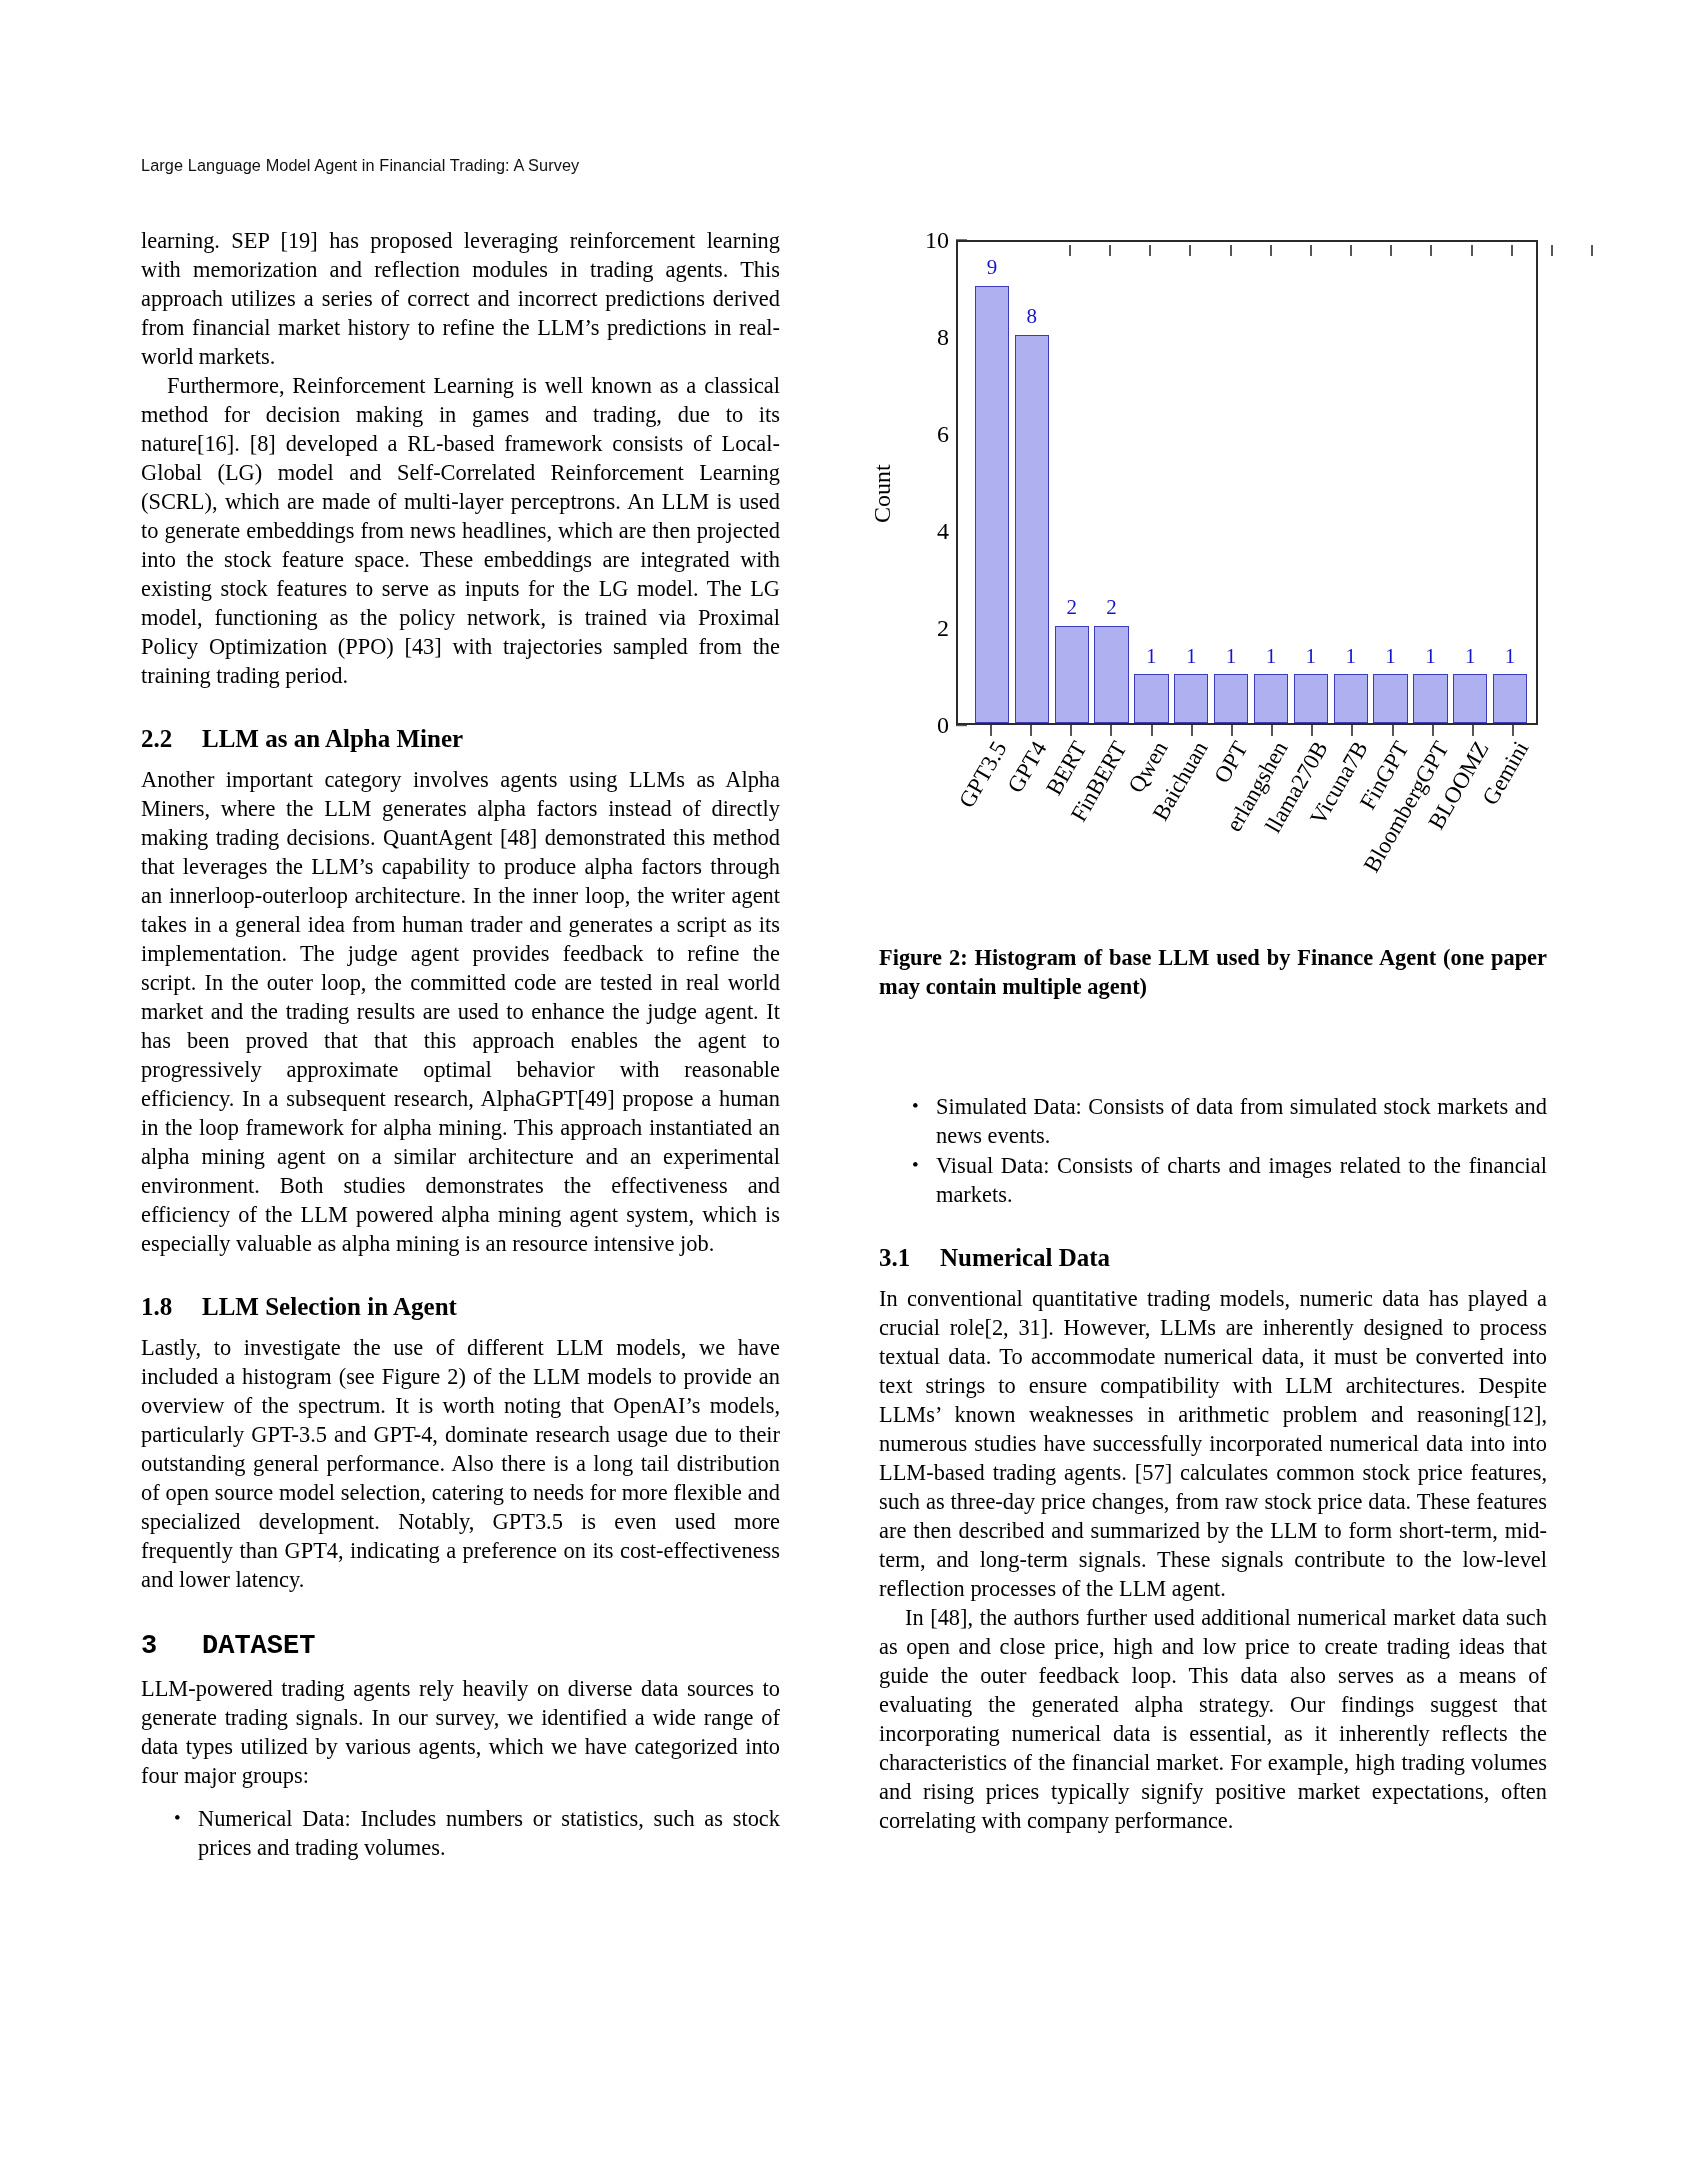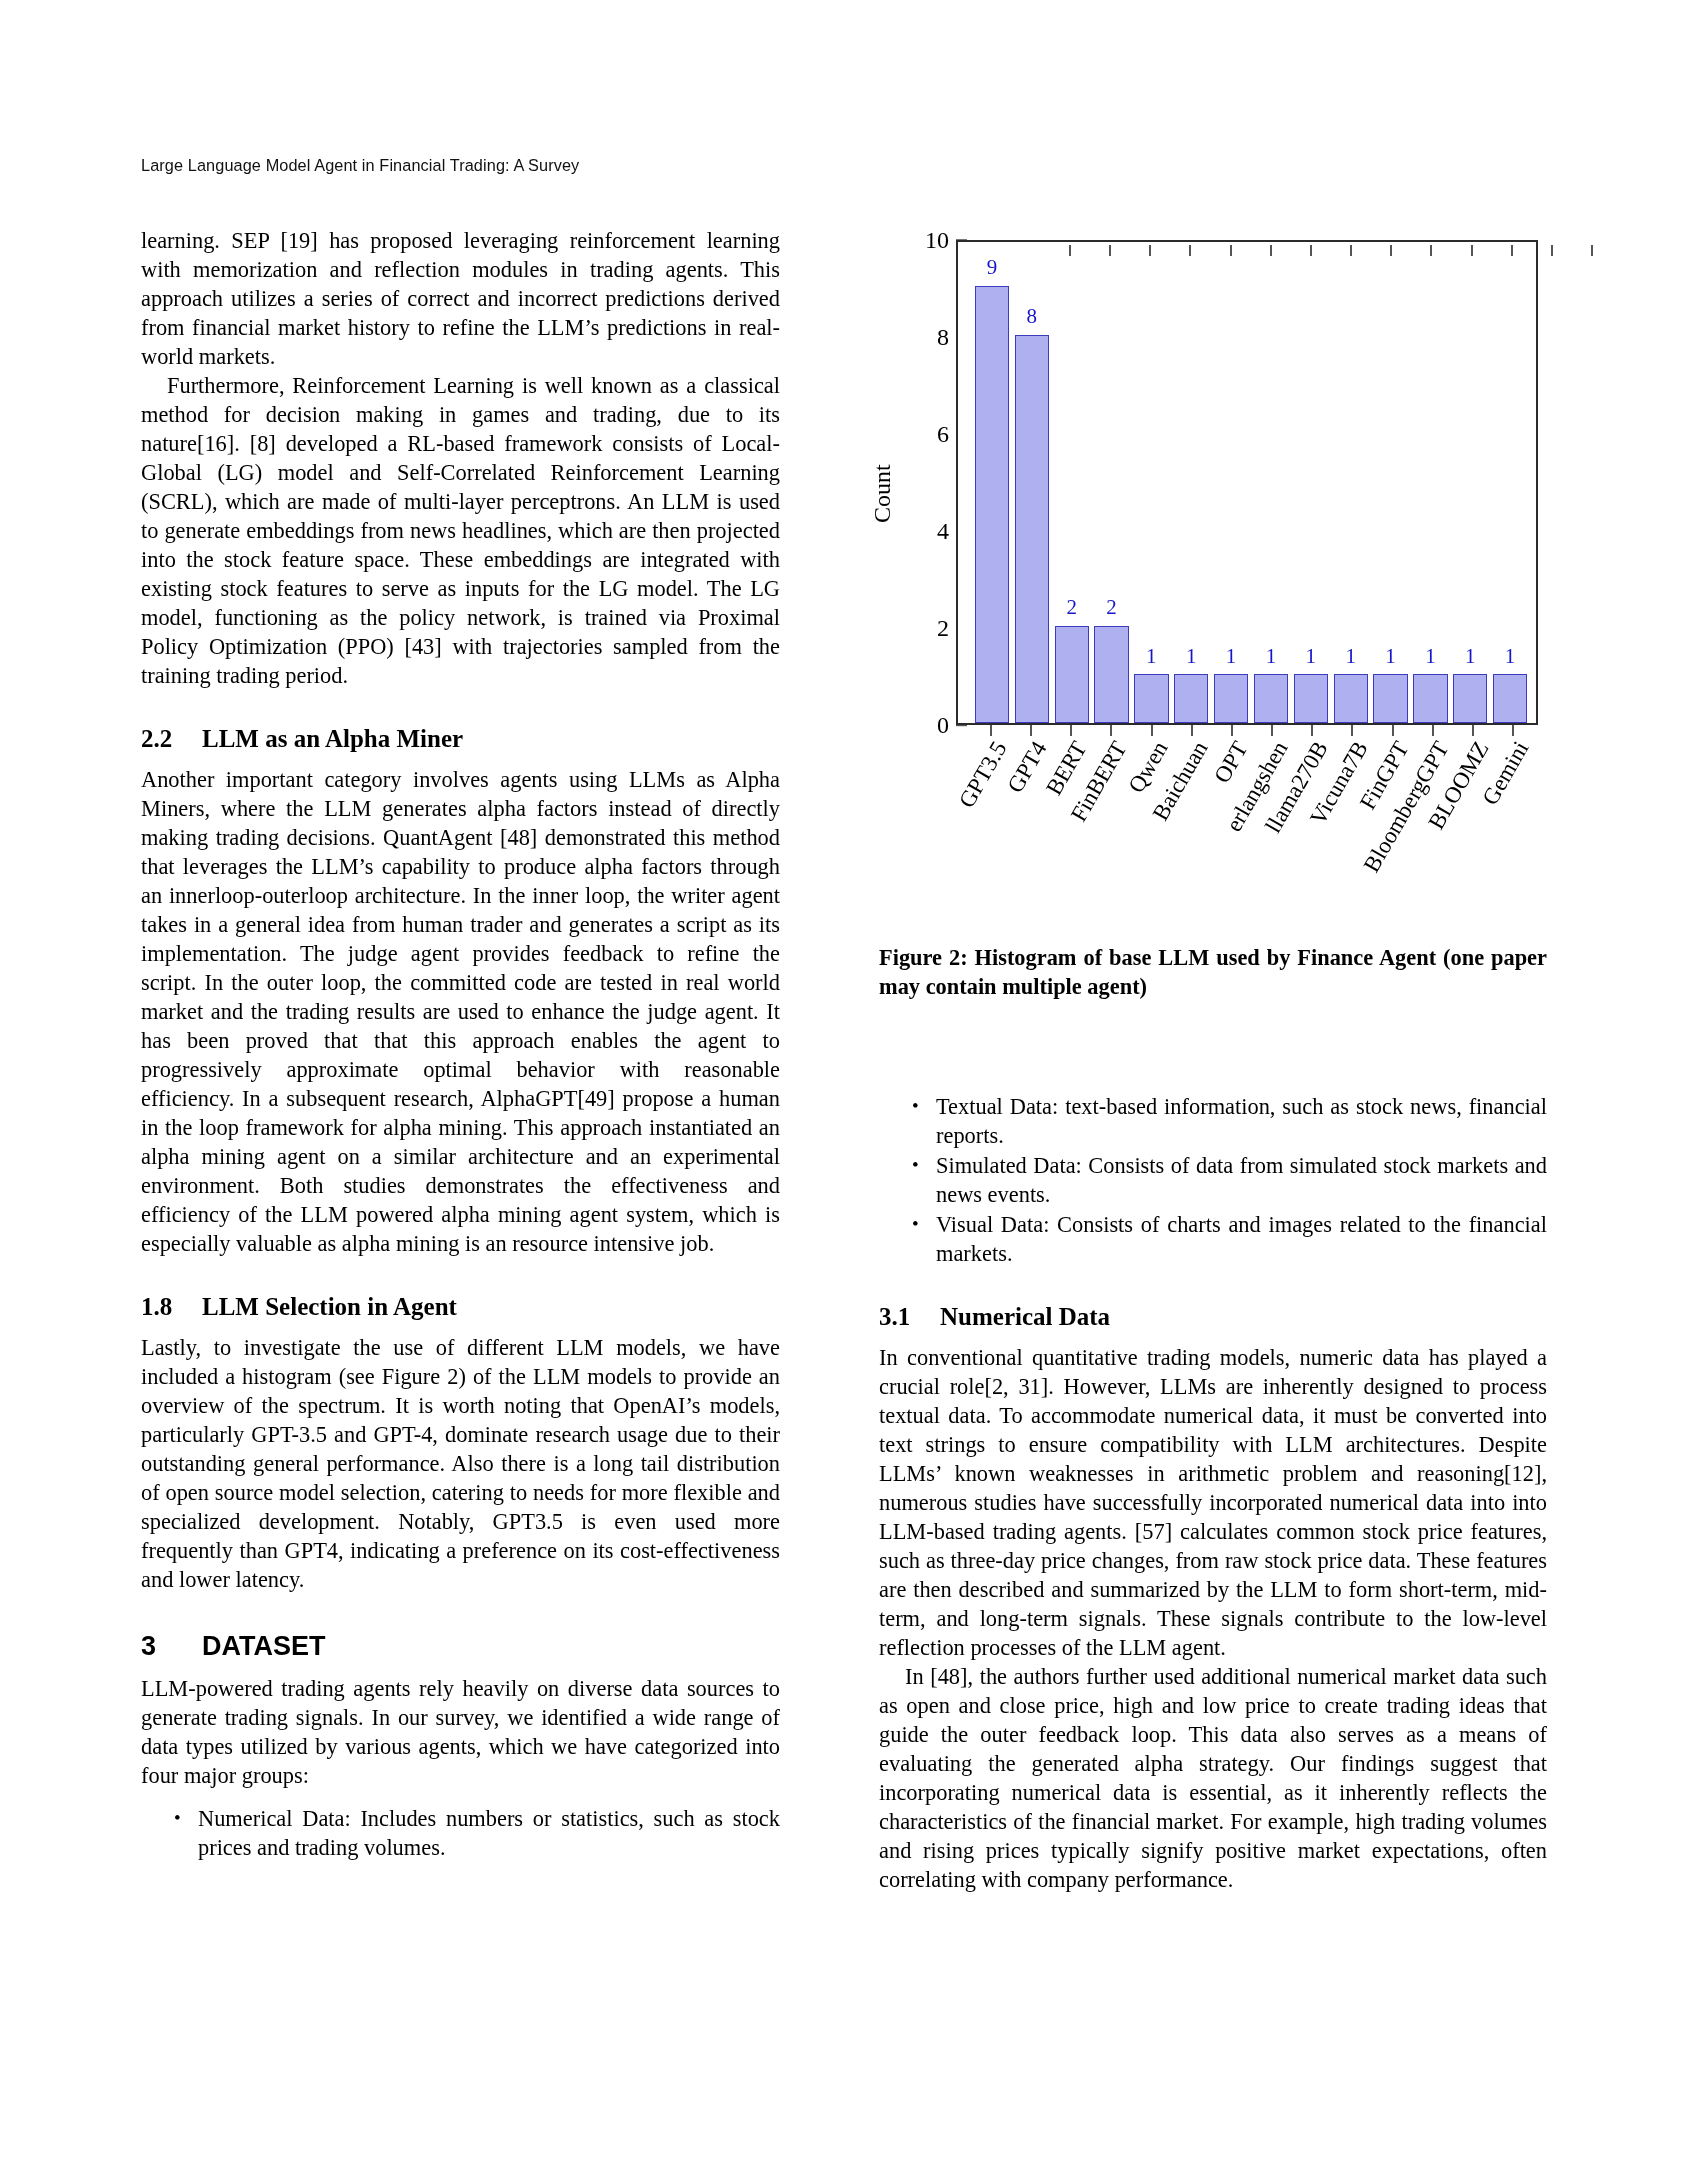--- a/index.html
+++ b/index.html
@@ -46,21 +46,21 @@
   p {
     margin: 0;
     font-size: 22.4px;
     line-height: 29px;
     text-align: justify;
     text-justify: inter-word;
     hyphens: none;
   }
   p.indent { text-indent: 26px; }
   h2.section {
-    font-family: Liberation Sans, sans-serif;
+    font-family: Liberation Mono, monospace;
     font-weight: bold;
     font-size: 27px;
     margin: 36px 0 12px 0;
     line-height: 1.2;
   }
   h2.section .num {
     display: inline-block;
     min-width: 61px;
   }
   h2.subsection {
@@ -407,21 +407,20 @@
             </div>
 
         </div>
 
         <div class="fig-caption">Figure 2: Histogram of base LLM used by Finance Agent (one paper may contain multiple agent)</div>
       </div>
 
       <div class="gap-after-fig"></div>
 
       <ul class="bullets">
-        <li>Textual Data: text-based information, such as stock news, financial reports.</li>
         <li>Simulated Data: Consists of data from simulated stock markets and news events.</li>
         <li>Visual Data: Consists of charts and images related to the financial markets.</li>
       </ul>
 
       <h2 class="subsection">
         <span class="num">3.1</span><span>Numerical Data</span>
       </h2>
       <p>In conventional quantitative trading models, numeric data has played a crucial role[2, 31]. However, LLMs are inherently designed to process textual data. To accommodate numerical data, it must be converted into text strings to ensure compatibility with LLM architectures. Despite LLMs’ known weaknesses in arithmetic problem and reasoning[12], numerous studies have successfully incorporated numerical data into into LLM-based trading agents. [57] calculates common stock price features, such as three-day price changes, from raw stock price data. These features are then described and summarized by the LLM to form short-term, mid-term, and long-term signals. These signals contribute to the low-level reflection processes of the LLM agent.</p>
       <p class="indent">In [48], the authors further used additional numerical market data such as open and close price, high and low price to create trading ideas that guide the outer feedback loop. This data also serves as a means of evaluating the generated alpha strategy. Our findings suggest that incorporating numerical data is essential, as it inherently reflects the characteristics of the financial market. For example, high trading volumes and rising prices typically signify positive market expectations, often correlating with company performance.</p>
 

